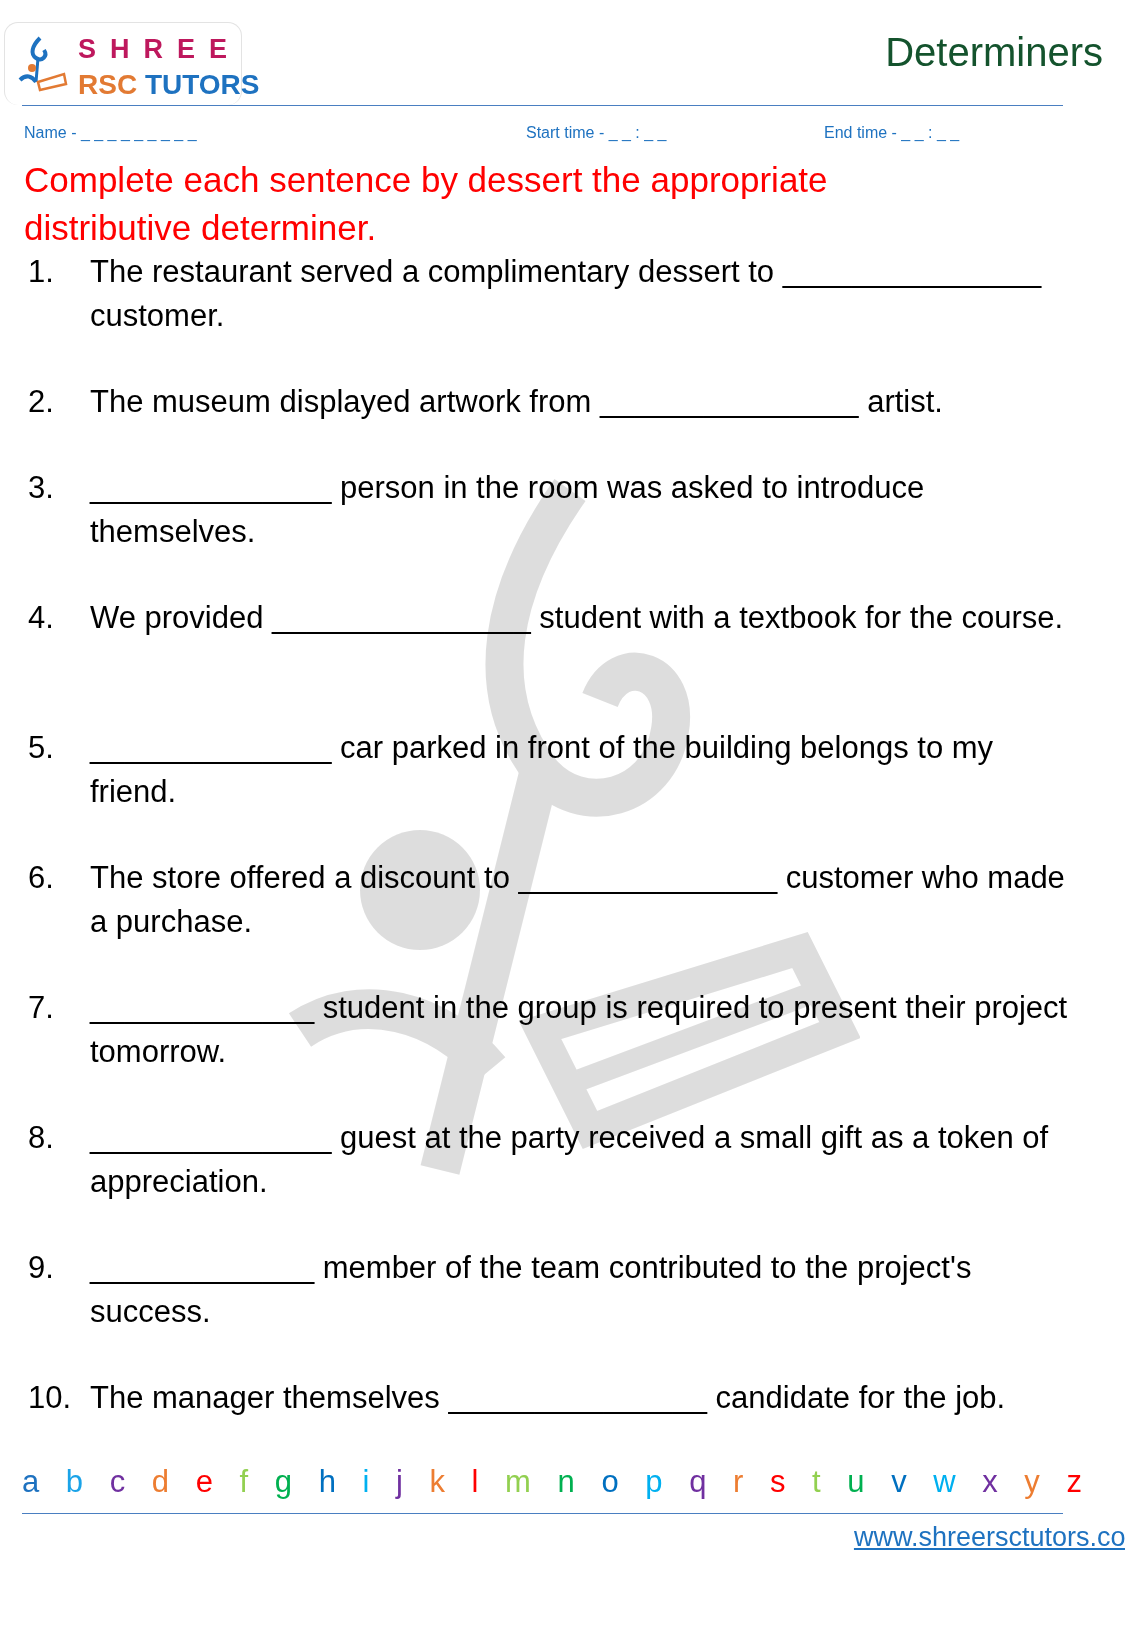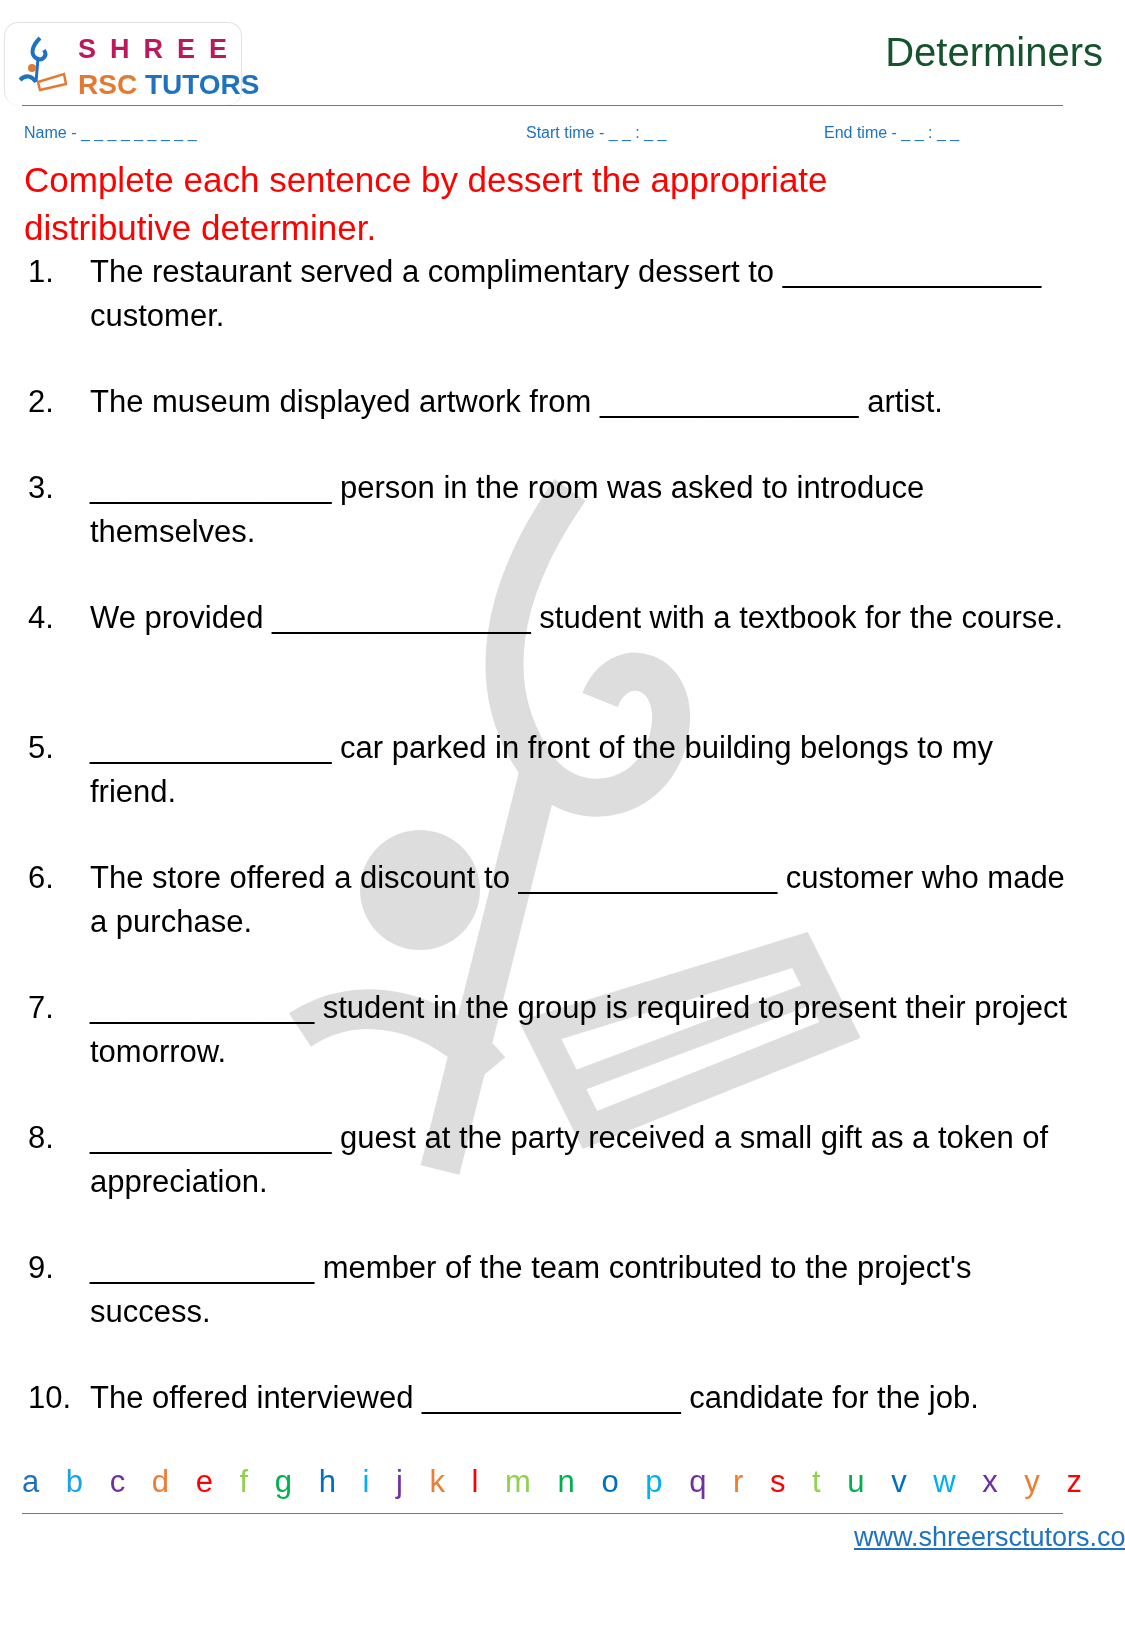--- a/index.html
+++ b/index.html
@@ -92,21 +92,21 @@
   <div class="q" style="top:866px;">
     <span class="num">8.</span>
     <span class="txt">______________ guest at the party received a small gift as a token of appreciation.</span>
   </div>
   <div class="q" style="top:996px;">
     <span class="num">9.</span>
     <span class="txt">_____________ member of the team contributed to the project's success.</span>
   </div>
   <div class="q" style="top:1126px;">
     <span class="num" style="left:28px;">10.</span>
-    <span class="txt">The offered interviewed _______________ candidate for the job.</span>
+    <span class="txt">The manager themselves _______________ candidate for the job.</span>
   </div>
 </div>
 
 <div class="alpha" id="alpha">
     <span style="color: rgb(30, 114, 192);">a</span>
     <span style="color: rgb(26, 163, 232);">b</span>
     <span style="color: rgb(112, 48, 160);">c</span>
     <span style="color: rgb(237, 125, 49);">d</span>
     <span style="color: rgb(255, 0, 0);">e</span>
     <span style="color: rgb(146, 208, 80);">f</span>

